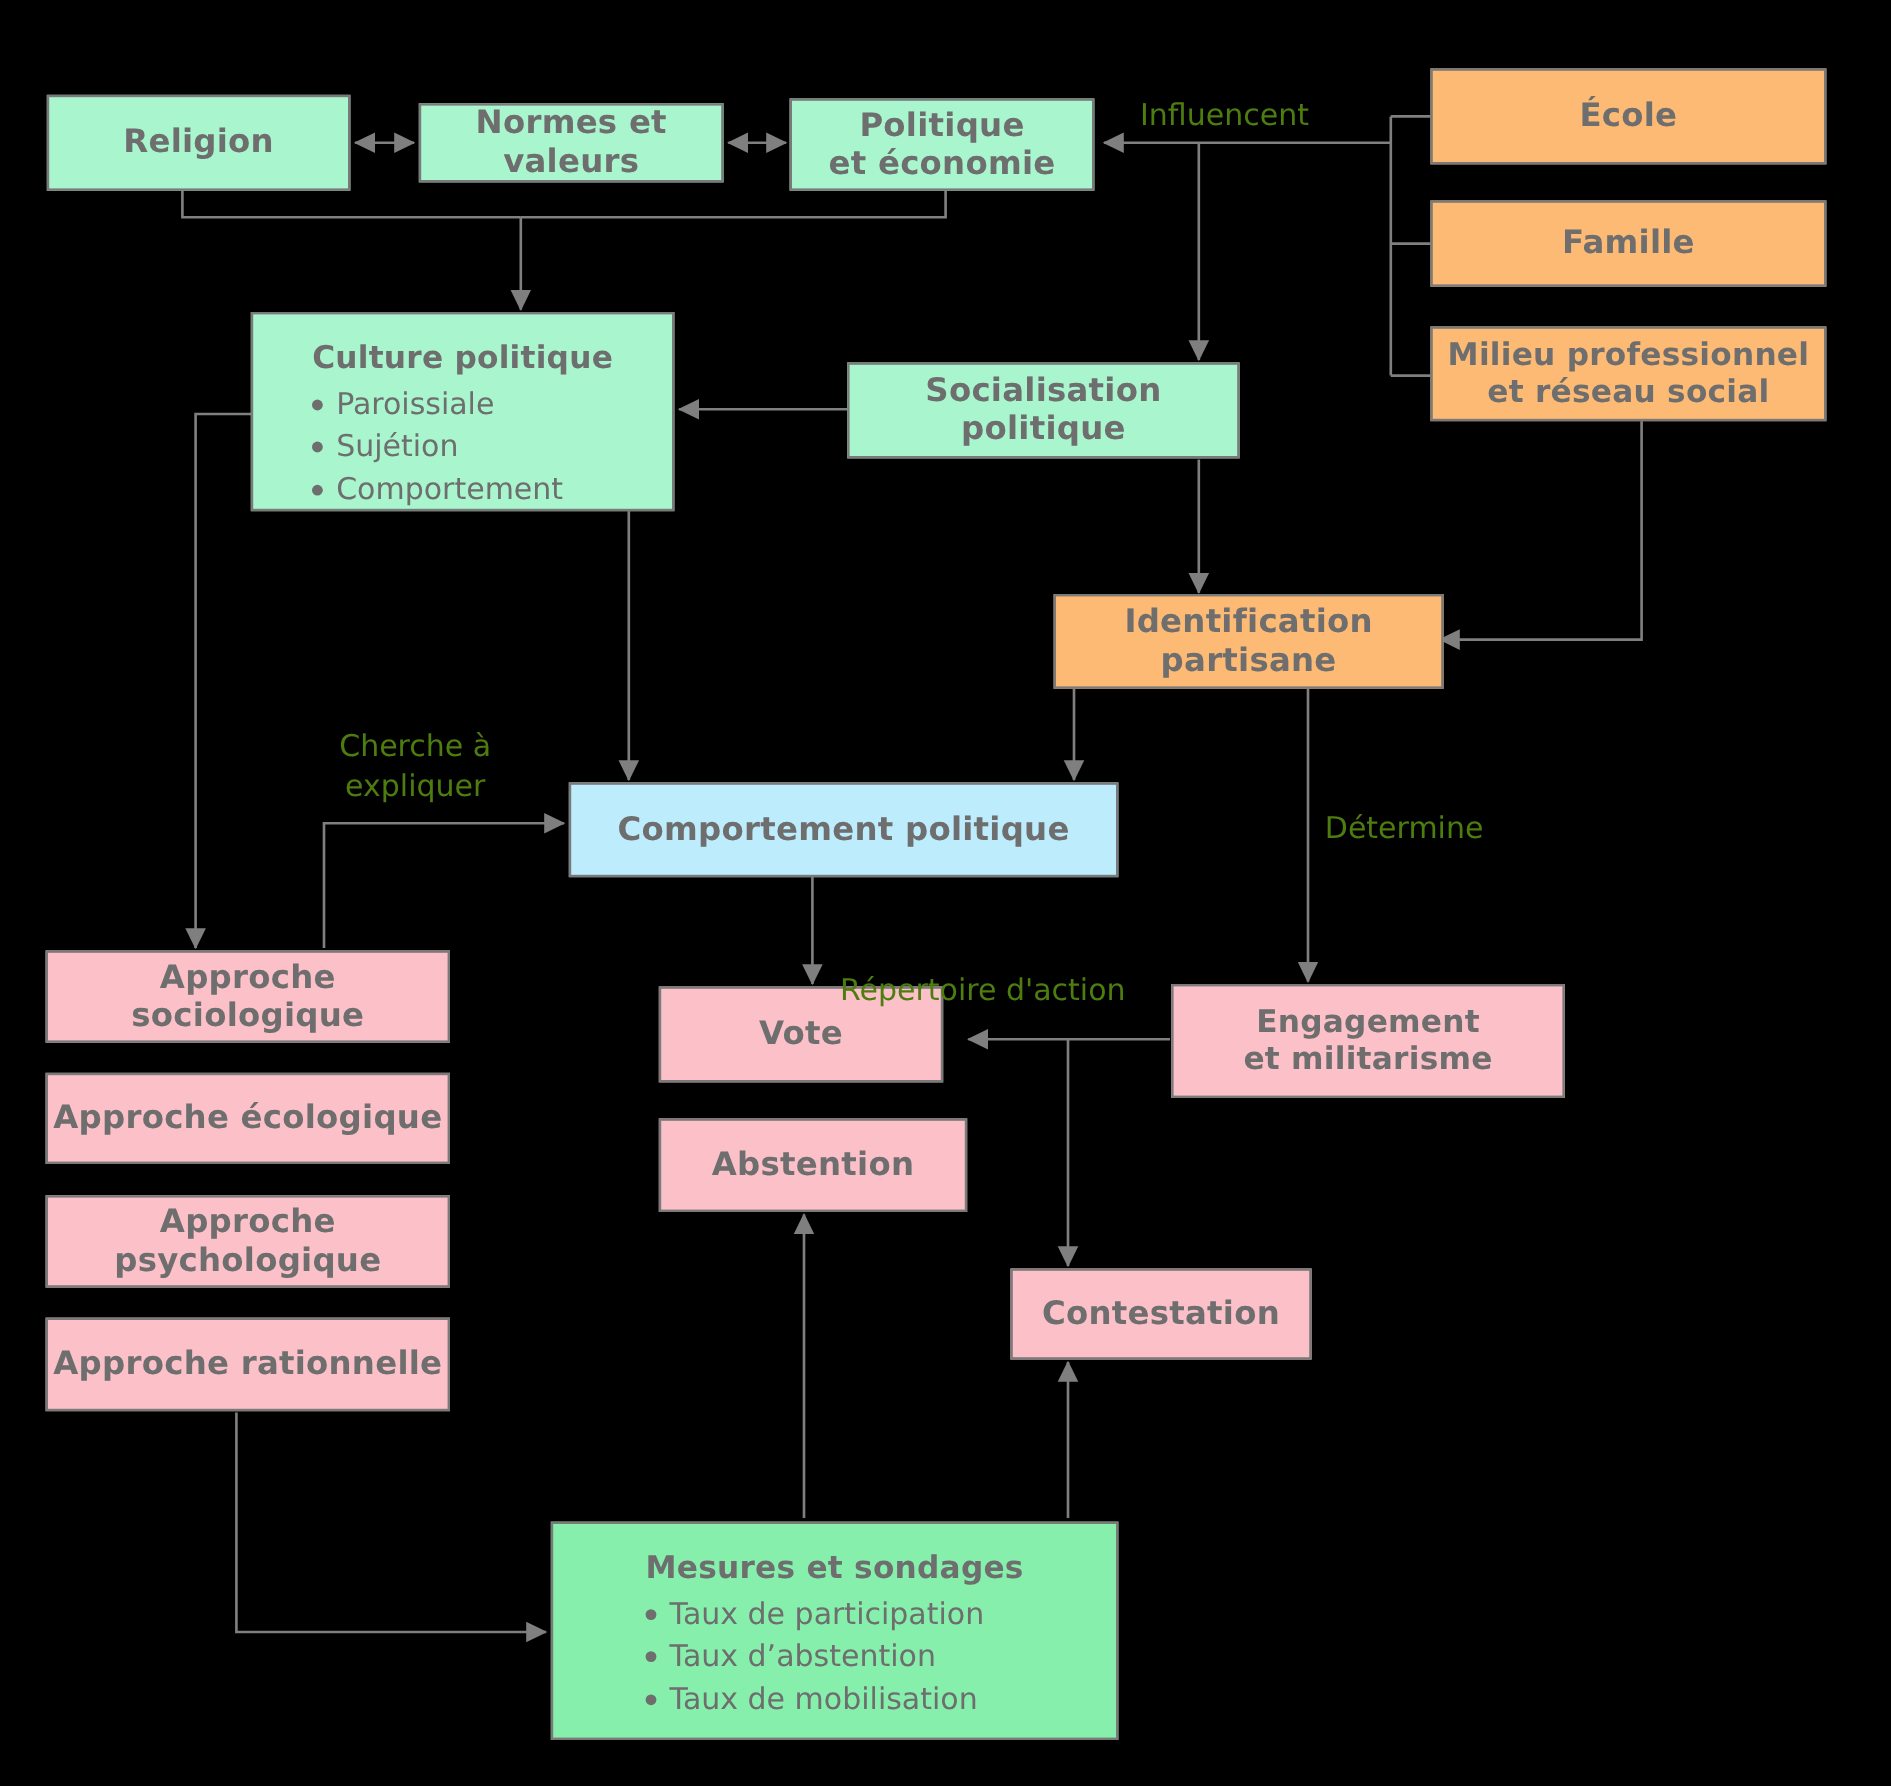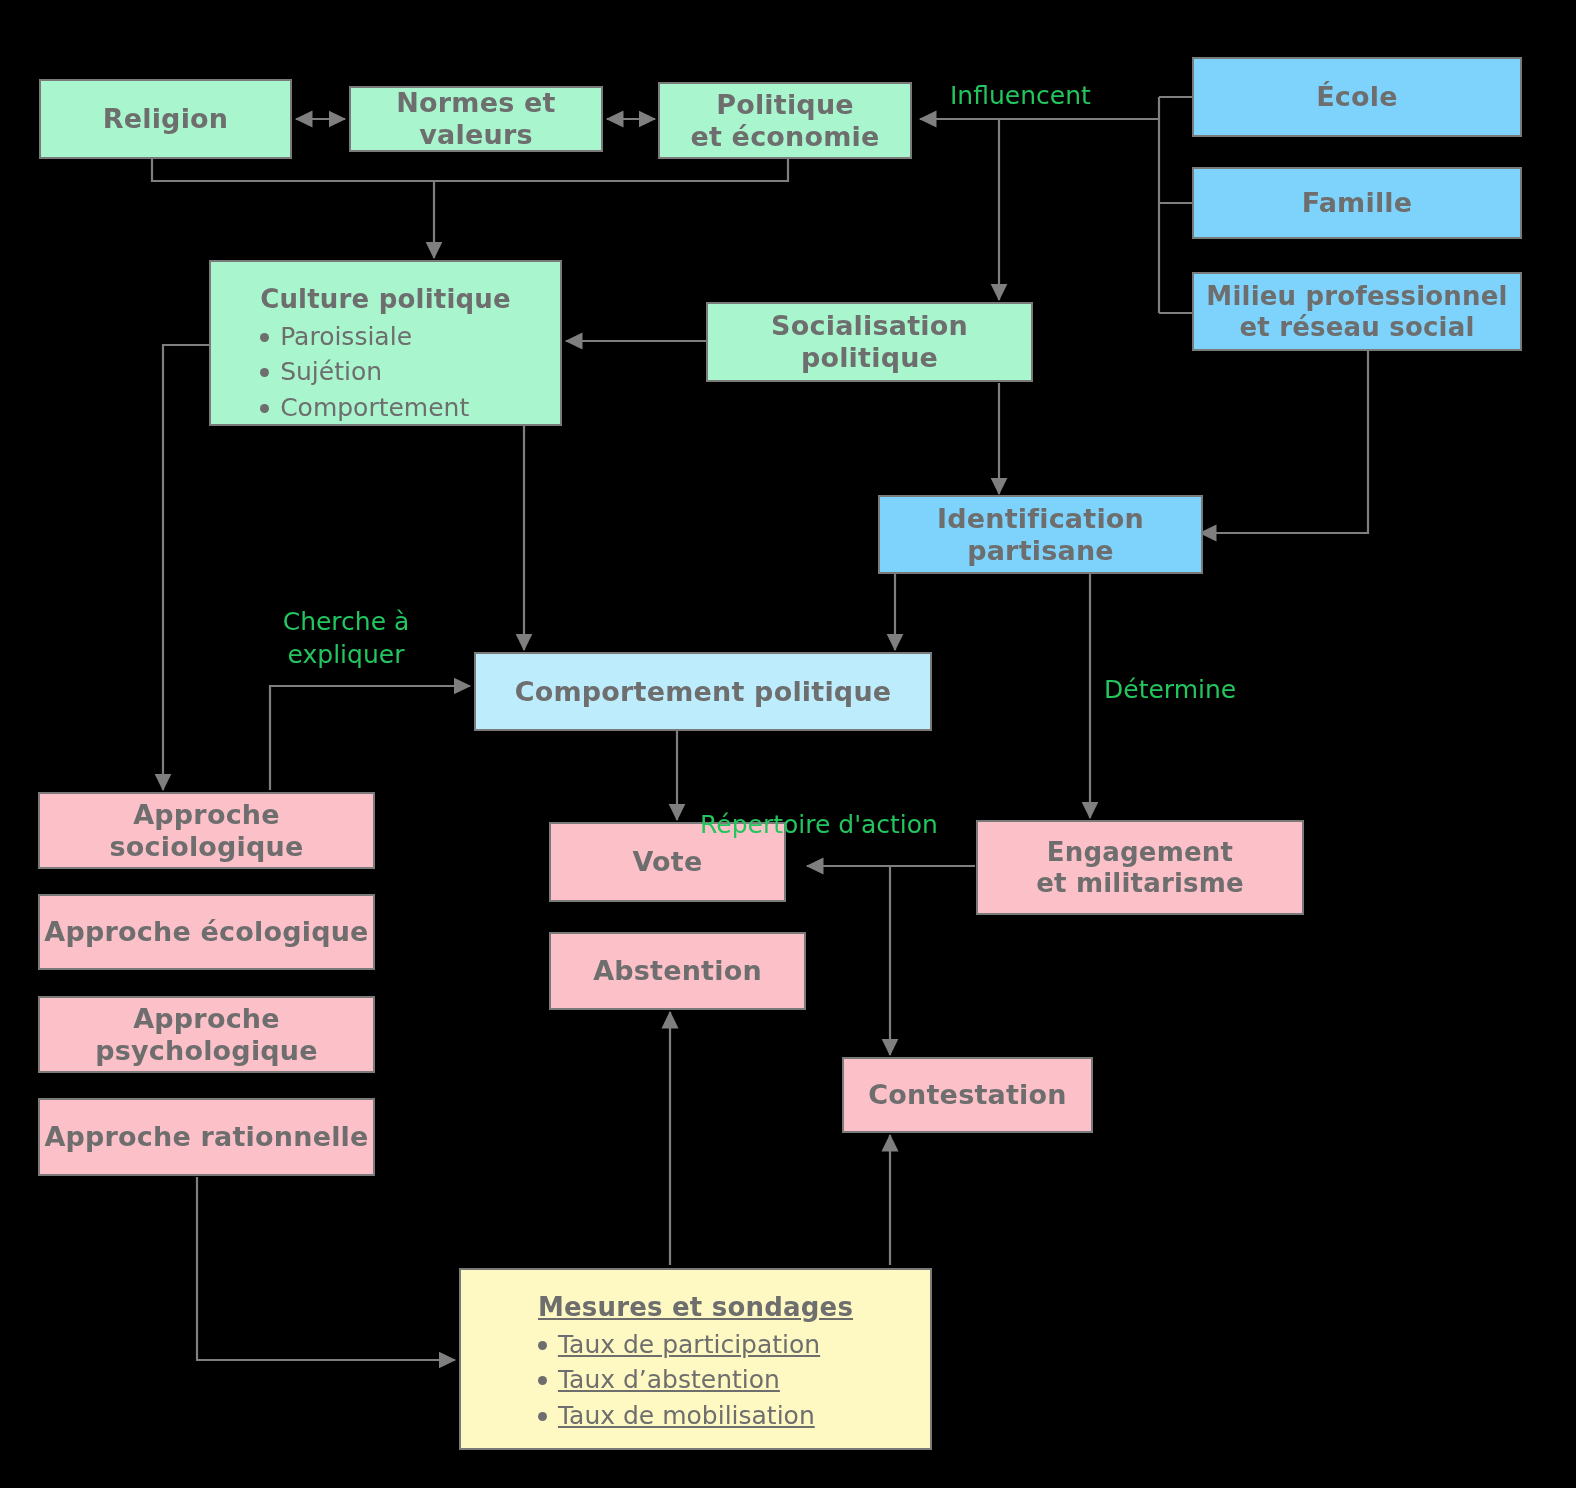--- a/index.html
+++ b/index.html
@@ -33,24 +33,24 @@
     justify-content: center;
     color: #6e6e6e;
     text-align: center;
   }
   .node .title {
     font-weight: bold;
     line-height: 1.18;
     letter-spacing: 0.2px;
   }
   .node.green  { background: #a8f5ce; }
-  .node.violet { background: #7dd3fc; }
+  .node.violet { background: #fdba74; }
   .node.salmon { background: #fcc0c8; }
   .node.blue   { background: #bdecfd; }
-  .node.peach  { background: #fef9c3; text-decoration: underline; }
+  .node.peach  { background: #86efac; }
 
   .node.listbox {
     align-items: flex-start;
     justify-content: flex-start;
     padding: 22px 0 0 0;
   }
   .node.listbox .inner {
     display: flex;
     flex-direction: column;
     align-items: flex-start;
@@ -79,21 +79,21 @@
     height: 9px;
     border-radius: 50%;
     background: #6e6e6e;
     margin-right: 11px;
     flex: 0 0 auto;
     position: relative;
     top: -3px;
   }
   .edge-label {
     position: absolute;
-    color: #22c55e;
+    color: #4d7c0f;
     font-family: "DejaVu Sans", sans-serif;
     font-size: 25px;
     line-height: 1.3;
     white-space: pre-line;
     text-align: center;
   }
 </style>
 </head>
 <body>
 

